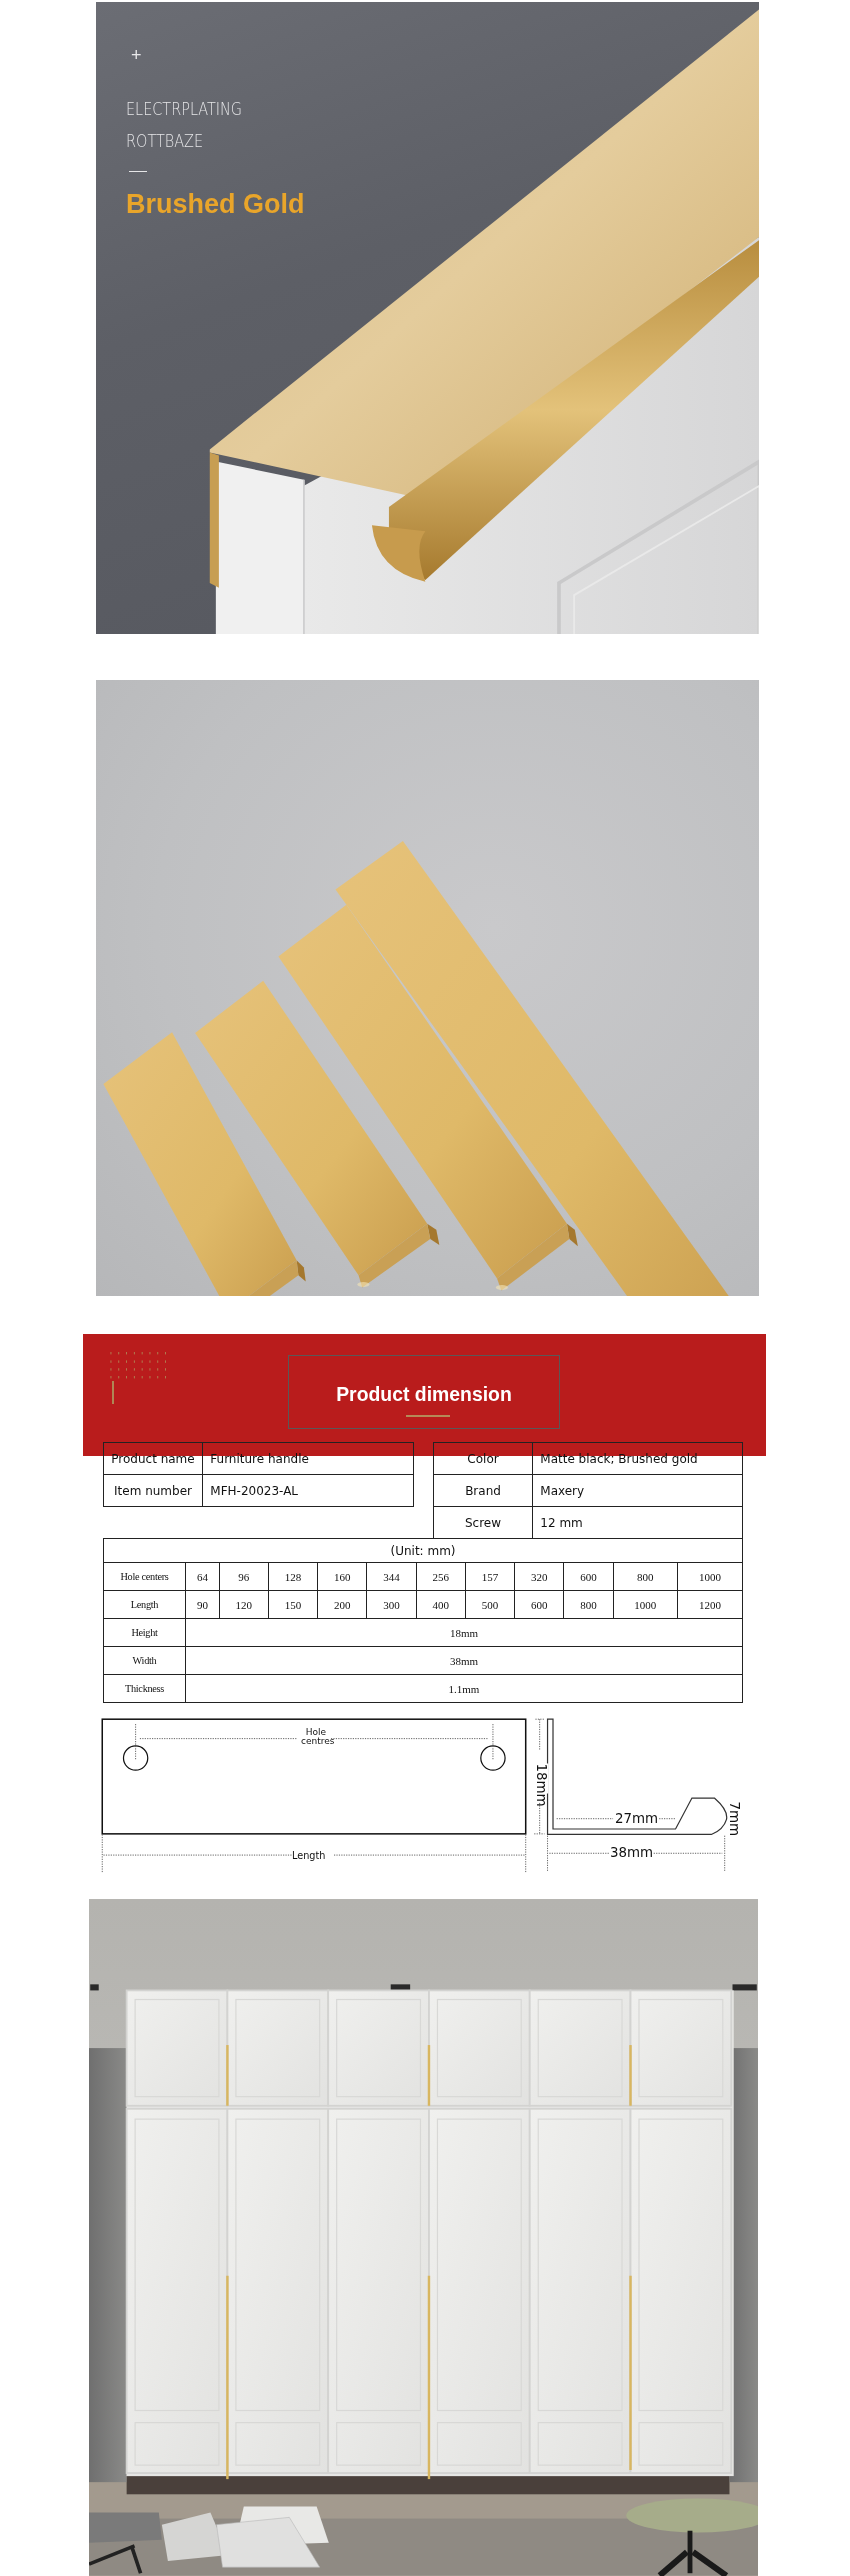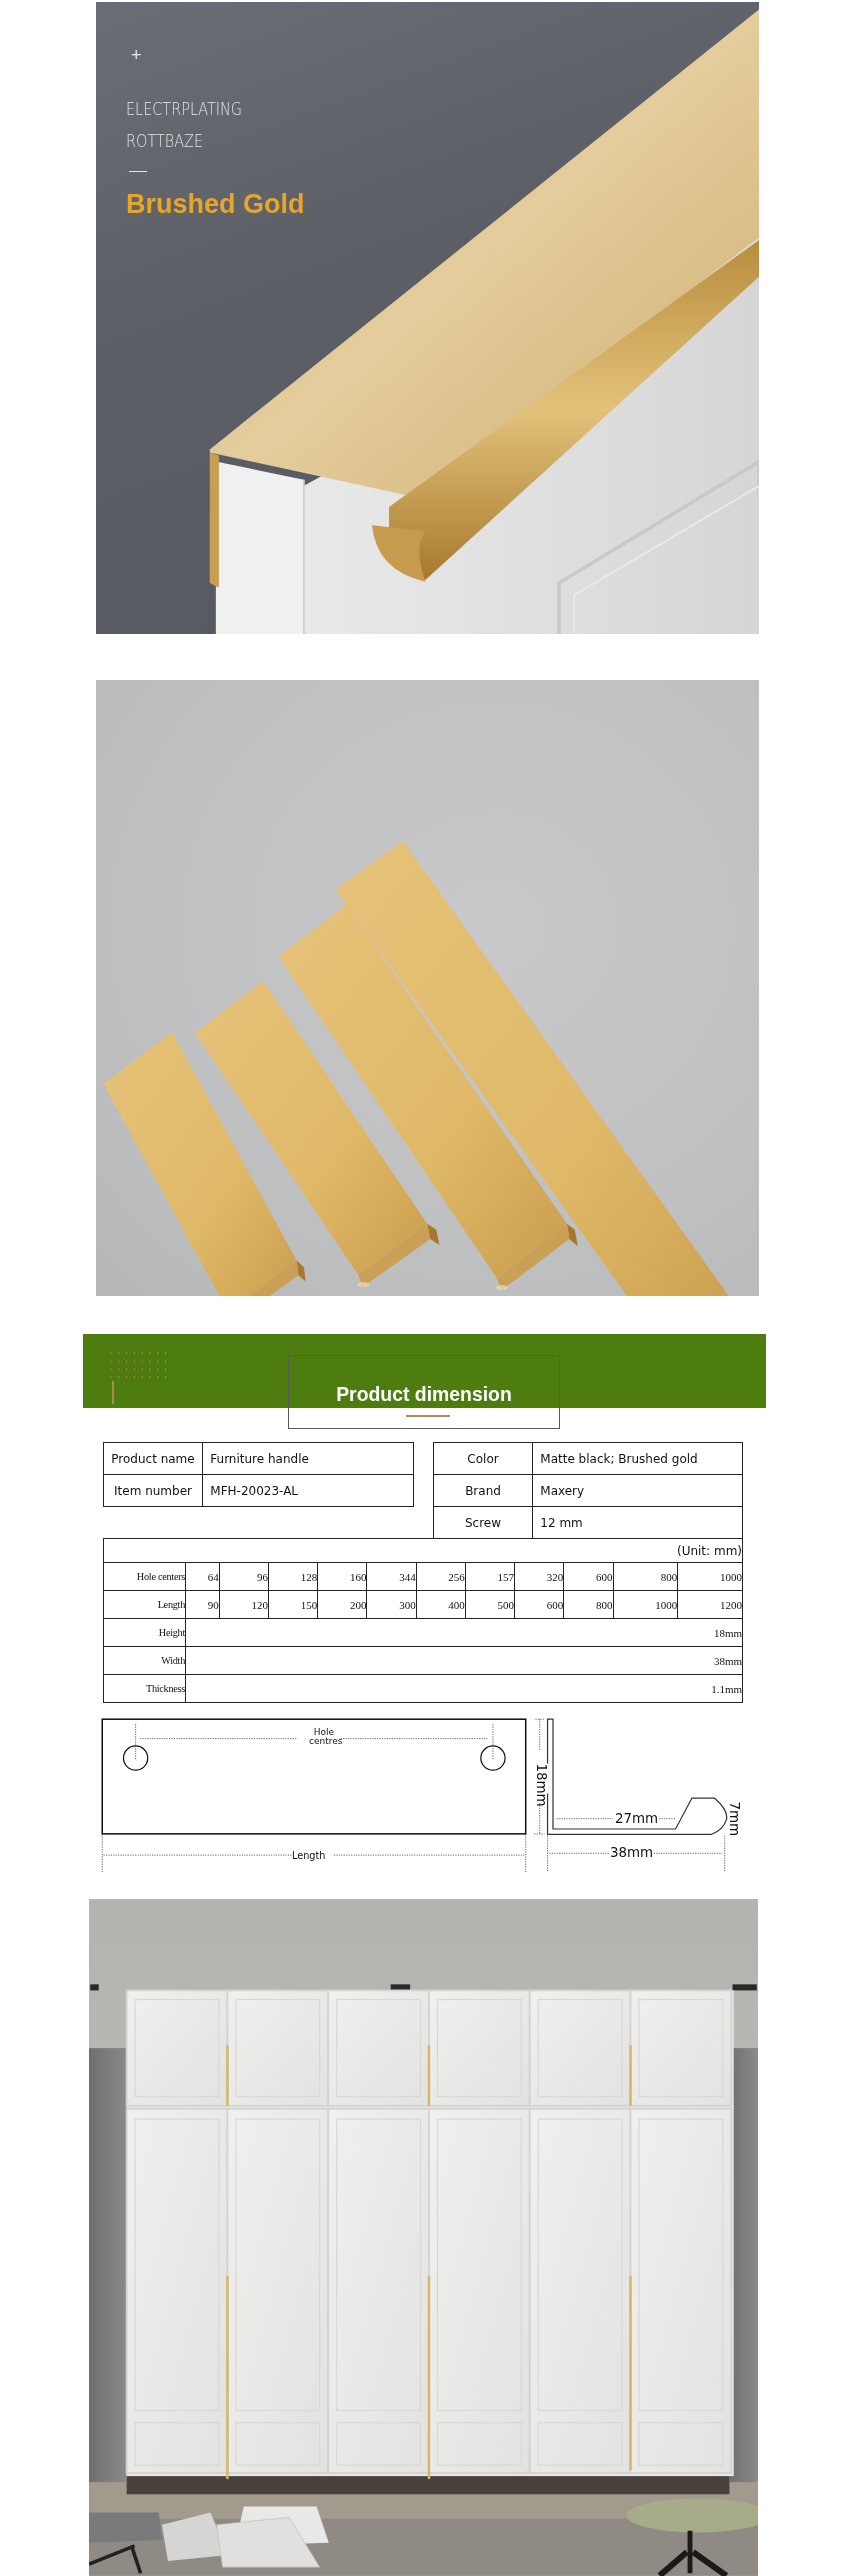--- a/index.html
+++ b/index.html
@@ -16,39 +16,39 @@
   #hero .dash { left:33px; top:169px; width:18px; height:1.2px; background:#e6e6e8; }
   #hero .title { left:30px; top:187px; color:#e9a52a; font-size:27px; font-weight:bold; }
   
   #hero .handle-top { left:-24px; top:0; width:790px; height:668px; }
 
   
   #lineup { left:96px; top:680px; width:663px; height:616px; overflow:hidden;
     background: radial-gradient(ellipse at 60% 40%, #c9c9cb 0%, #bfc0c2 60%, #b6b7b9 100%); }
 
   
-  #dimhead { left:83px; top:1334px; width:683px; height:74px; background:#4d7c0f; }
+  #dimhead { left:83px; top:1334px; width:683px; height:122px; background:#b91c1c; }
   #dimhead .dots { left:27px; top:18px; width:61px; height:27px; }
   #dimhead .vbar { left:29px; top:47px; width:1.8px; height:23px; background:#b08655; }
   #dimhead .frame { left:205px; top:21px; width:272px; height:74px; border:0.6px solid #5a5858; box-sizing:border-box; }
   #dimhead .frame-title { left:0; width:100%; top:27px; text-align:center; color:#ffffff; font-size:19.4px; font-weight:bold; }
   #dimhead .frame-underline { left:117px; top:59px; width:44px; height:2.4px; background:#b58a58; }
 
   
   table.spec { position:absolute; border-collapse:collapse; font-family:"DejaVu Sans", sans-serif; color:#111; }
   table.spec td { border:1.2px solid #222; padding:0; height:32px; box-sizing:border-box; font-size:12px; white-space:nowrap; }
   table.spec td.lab { text-align:center;margin-top:40px; }
   table.spec td.val { padding-left:7.3px; }
   #spec-left { left:103px; top:1442px; width:311px; }
   #spec-left col.c1 { width:99px; }
   #spec-right { left:433px; top:1442px; width:310px; }
   #spec-right col.c1 { width:99px; }
 
   #dims { left:103px; top:1538px; width:640px; border-collapse:collapse; font-family:"DejaVu Sans Mono", monospace; color:#111; position:absolute; }
-  #dims td { border:1.2px solid #222; text-align:right; font-size:11px; box-sizing:border-box; padding:0; }
+  #dims td { border:1.2px solid #222; text-align:center; font-size:11px; box-sizing:border-box; padding:0; }
   #dims td.lab { font-family:"DejaVu Sans", sans-serif; font-size:10.3px; letter-spacing:-0.3px; width:82px; }
   #dims tr.unit td { height:24px; font-family:"DejaVu Sans", sans-serif; font-size:12px; }
   #dims tr.row td { height:28px;font-family:Liberation Serif, serif; }
 
   
   #drawing { left:0; top:1701px; width:850px; height:182px; }
   .dlabel { position:absolute; font-family:"DejaVu Sans", sans-serif; color:#111; background:#fff; }
 
   
   #wardrobe { left:89px; top:1899px; width:669px; height:677px; overflow:hidden; background:#b9b8b4; }
@@ -292,21 +292,21 @@
       <line x1="1194" y1="3022" x2="1194" y2="3082"></line>
       <line x1="905" y1="3051" x2="1003" y2="3051"></line>
       <line x1="1077" y1="3051" x2="1190" y2="3051"></line>
 
       <line x1="917" y1="2994" x2="1010" y2="2994"></line>
       <line x1="1050" y1="2994" x2="1112" y2="2994"></line>
     </g>
 
     <path d="M902,3020 L902,2830 L911,2830 L911,3011 L1113,3011 L1140,2960 L1177,2960 Q1200,2980 1197,2995 Q1192,3012 1172,3020 Z" fill="none" stroke="#333" stroke-width="2"></path>
   </svg>
-  <div class="dlabel" style="left:301px;top:27px;font-size:9px;line-height:9px;text-align:center;width:30px;margin-left:8px;">
+  <div class="dlabel" style="left:301px;top:27px;font-size:9px;line-height:9px;text-align:center;width:30px;">
     <div>Hole</div>
     <div>centres</div>
   </div>
   <div class="dlabel" style="left:292px;top:149px;font-size:9.7px;">Length</div>
   <div class="dlabel" style="left:526px;top:70px;font-size:13.4px;transform:rotate(90deg);transform-origin:center;width:30px;text-align:center;">18mm</div>
   <div class="dlabel" style="left:615px;top:110px;font-size:13.4px;">27mm</div>
   <div class="dlabel" style="left:610px;top:144px;font-size:13.4px;">38mm</div>
   <div class="dlabel" style="left:722px;top:105px;font-size:13.4px;transform:rotate(90deg);transform-origin:center;width:24px;text-align:center;background:transparent;">7mm</div>
 </div>
 

